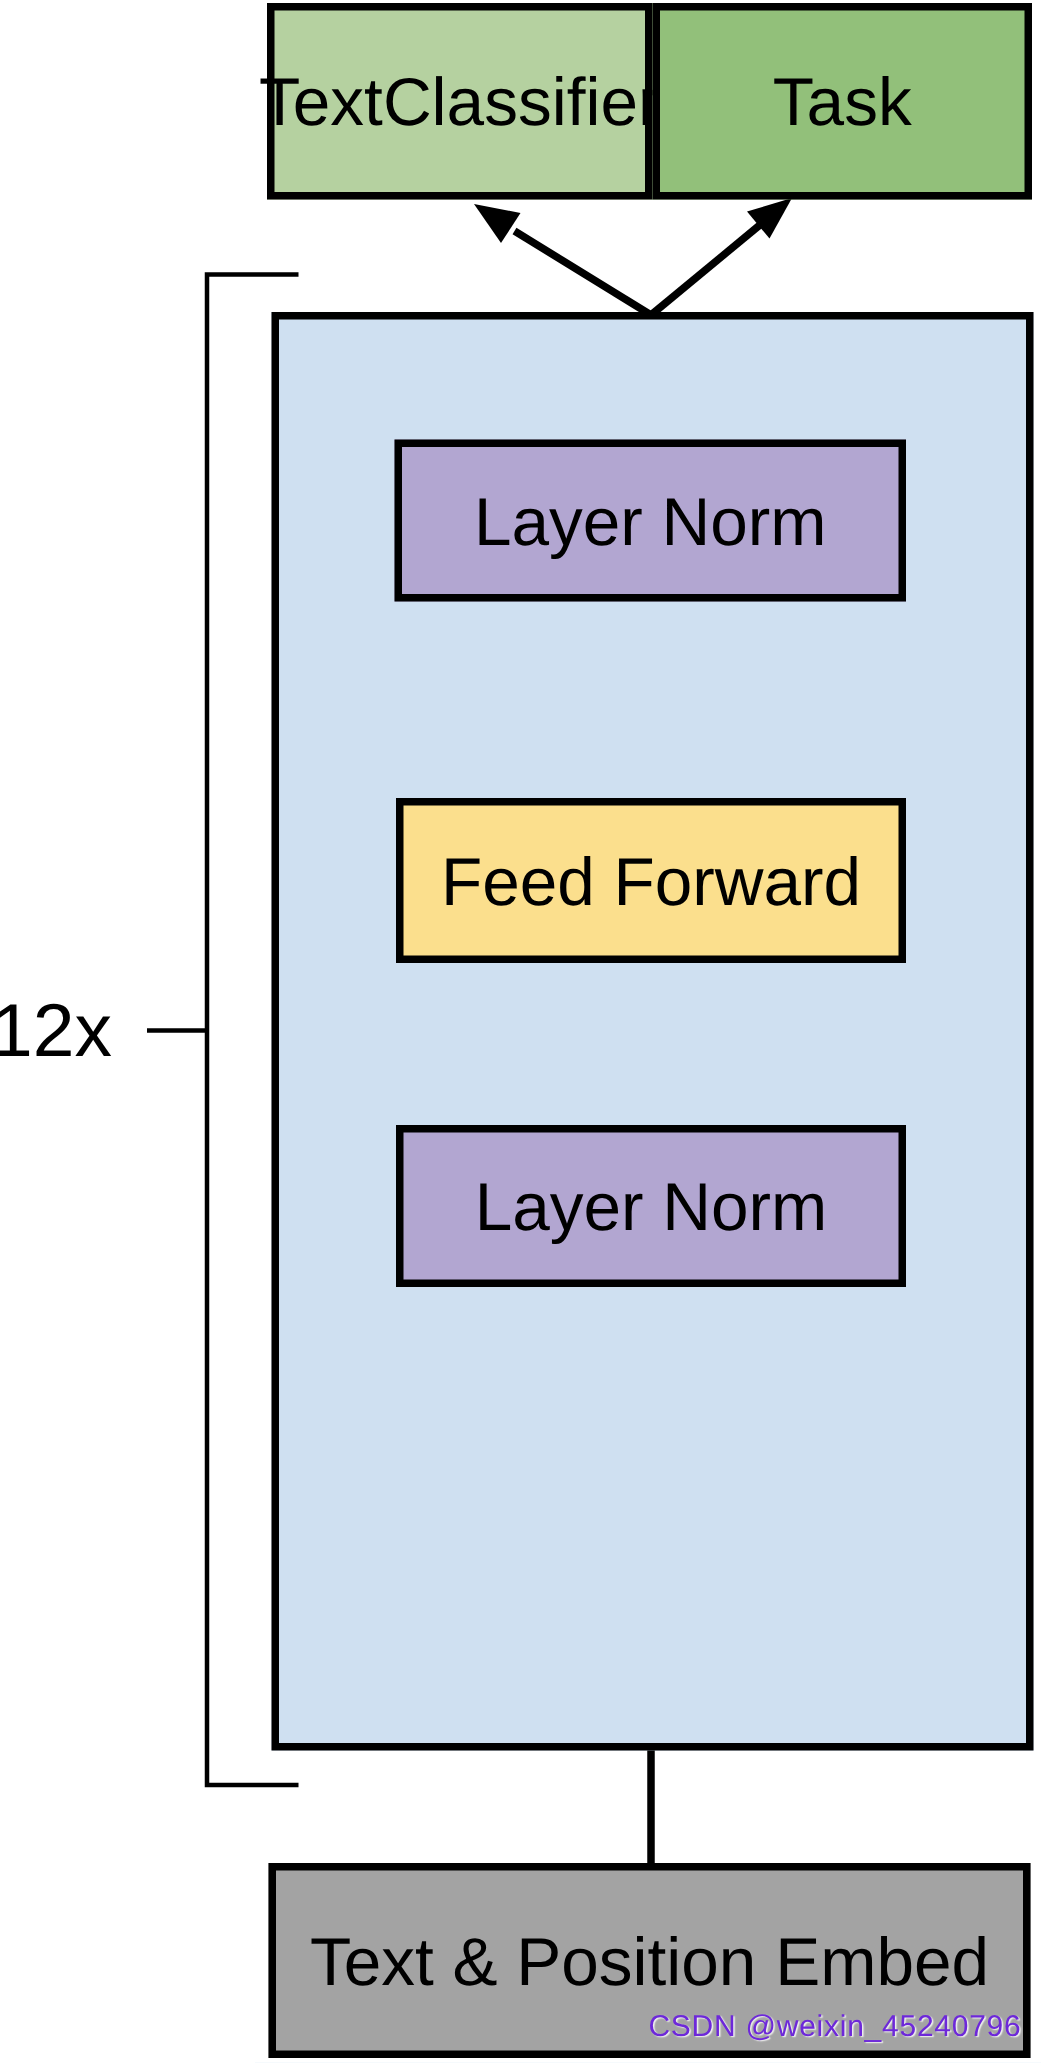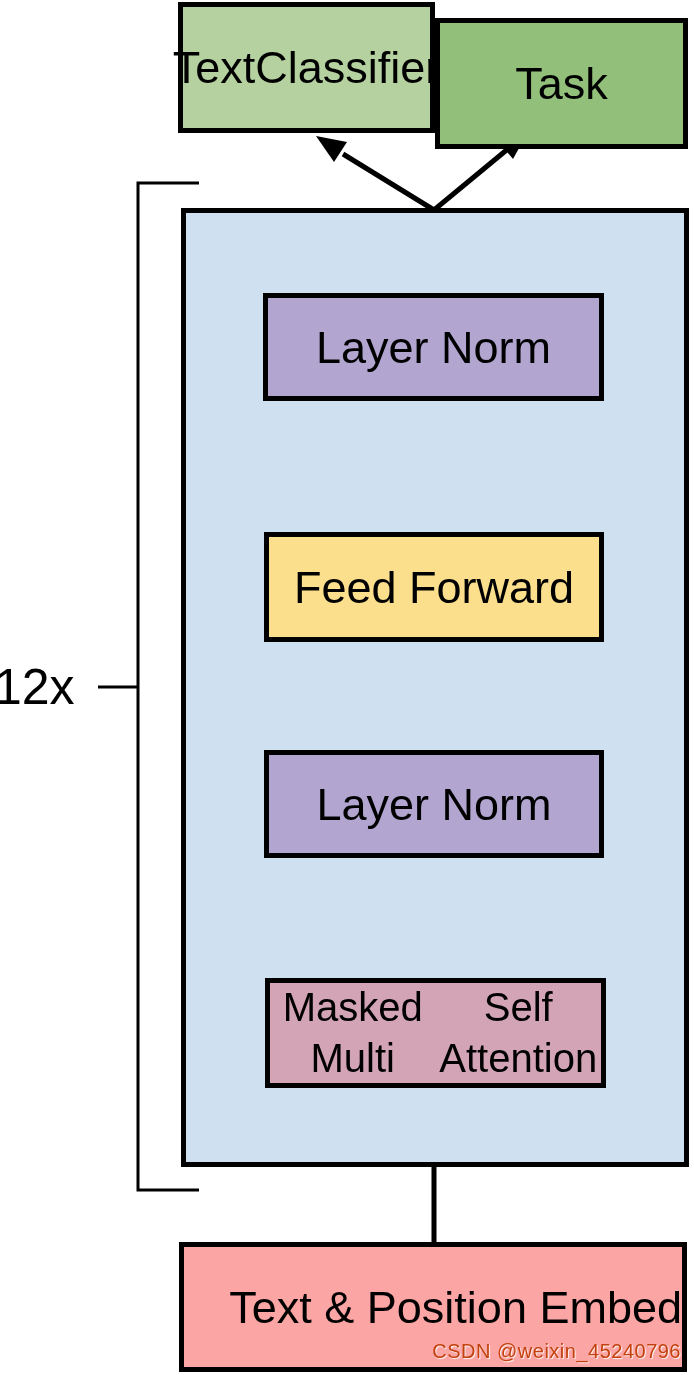--- a/index.html
+++ b/index.html
@@ -20,21 +20,21 @@
     display: flex;
     flex-direction: row;
     align-items: center;
     justify-content: center;
     text-align: center;
   }
   .box span { display: block; }
   .lbl-lg { font-size: 45px; line-height: 55px; }
   .lbl-md { font-size: 40px; line-height: 51px; }
   .node-text-prediction   { left: 178px; top: 2px;    width: 257px; height: 131px; }
-  .node-task-classifier   { left: 435px; top: 2px;    width: 253px; height: 131px; margin-top: 16px; }
+  .node-task-classifier   { left: 435px; top: 2px;    width: 253px; height: 131px; }
   .block-container        { left: 181px; top: 208px;  width: 508px; height: 959px; }
   .node-layer-norm-top    { left: 263px; top: 293px;  width: 341px; height: 108px; }
   .node-feed-forward      { left: 264px; top: 520px;  width: 340px; height: 110px; margin-top: 12px; }
   .node-layer-norm-bottom { left: 264px; top: 750px;  width: 340px; height: 108px; }
   .node-masked-attn       { left: 265px; top: 978px;  width: 341px; height: 110px; }
   .node-embed             { left: 179px; top: 1242px; width: 508px; height: 130px; }
   .repeat-label {
     position: absolute;
     left: -6px;
     top: 661px;
@@ -140,26 +140,22 @@
 
   <div class="box node-layer-norm-top lbl-lg" style="background-color: rgb(178, 166, 209);">
     <span>Layer Norm</span>
   </div>
   <div class="box node-feed-forward lbl-lg" style="background-color: rgb(251, 223, 141);">
     <span>Feed Forward</span>
   </div>
   <div class="box node-layer-norm-bottom lbl-lg" style="background-color: rgb(178, 166, 209);">
     <span>Layer Norm</span>
   </div>
-  <div class="box node-masked-attn lbl-md" style="background-color: rgb(210, 164, 181);">
-    <span>Masked Multi</span>
-    <span>Self Attention</span>
-  </div>
 
-  <div class="box node-embed lbl-lg" style="background-color: #fca5a5; justify-content: flex-end;">
+  <div class="box node-embed lbl-lg" style="background-color: #a3a3a3;">
     <span>Text &amp; Position Embed</span>
   </div>
 
   <div class="repeat-label">12x</div>
 
-  <div class="watermark" style="color: #c2410c;">CSDN @weixin_45240796</div>
+  <div class="watermark" style="color: #6d28d9;">CSDN @weixin_45240796</div>
 
 </div>
 
 </body></html>

